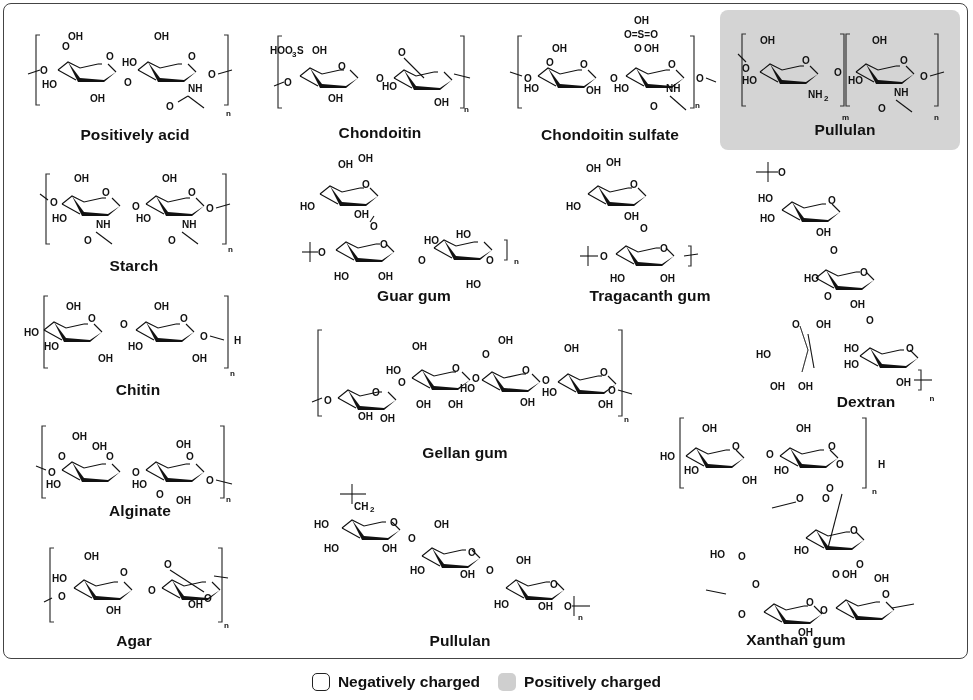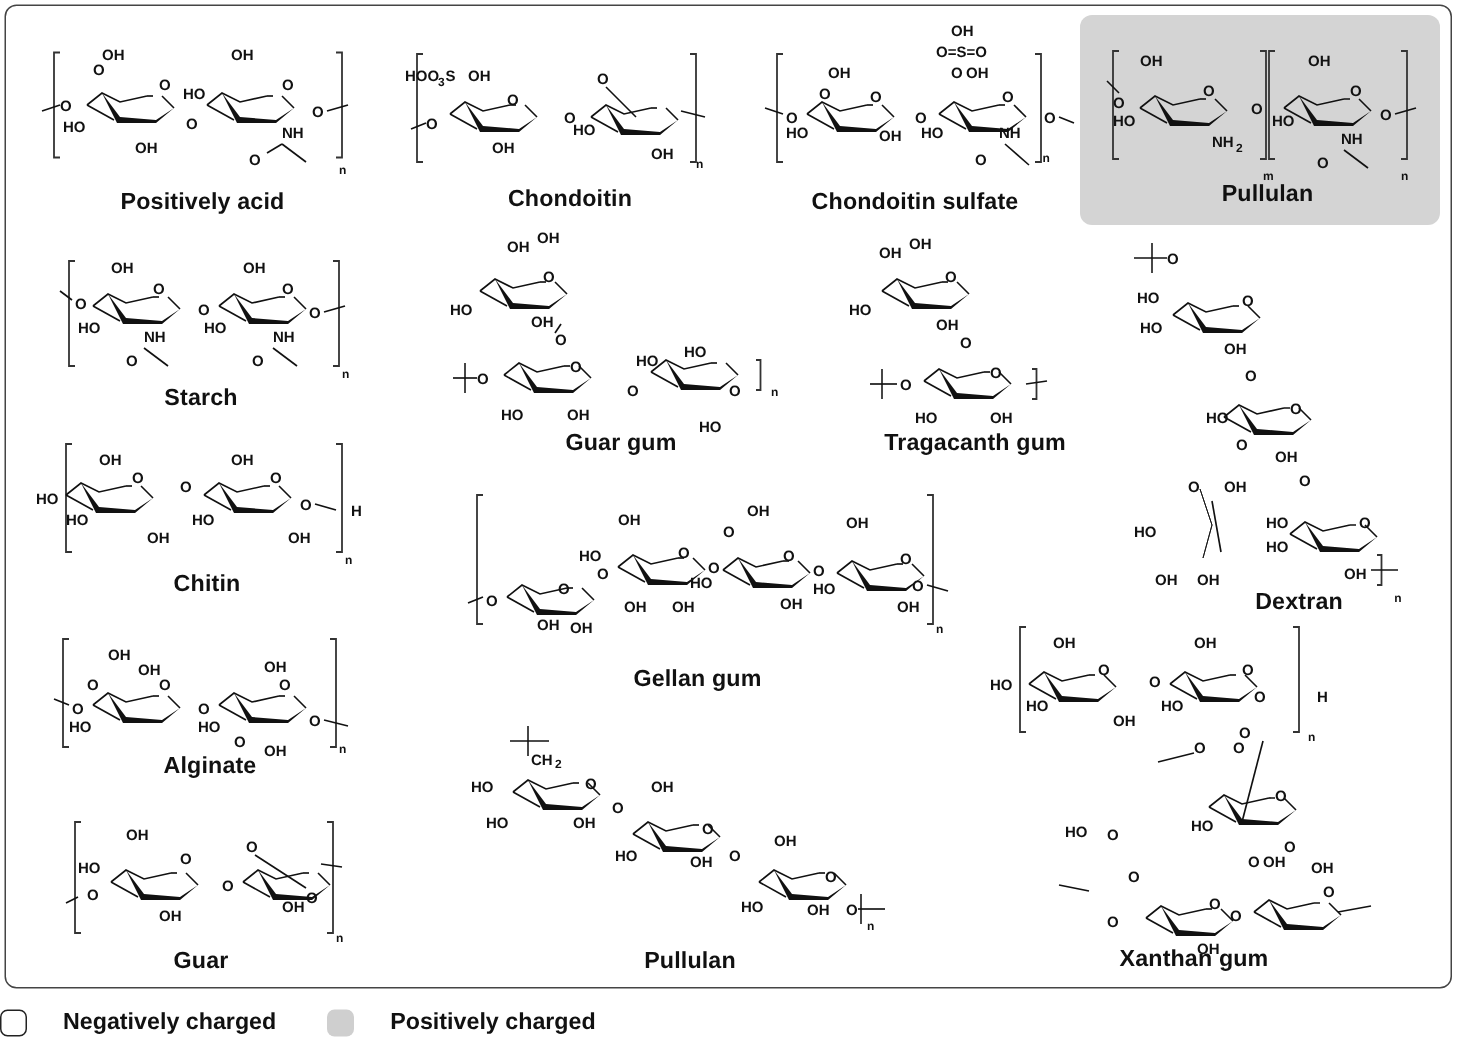--- a/index.html
+++ b/index.html
@@ -11,21 +11,21 @@
     .highlight { background: #d4d4d4; border-radius: 8px; }
     .name { position: absolute; font-weight: bold; font-size: 15.5px; white-space: nowrap;
             transform: translateX(-50%); letter-spacing: 0.1px; }
     svg.mol { position: absolute; overflow: visible; }
     svg.mol text { font-family: "Liberation Sans", sans-serif; font-weight: bold; font-size: 10px; fill: #111; }
     svg.mol .sm { font-size: 8px; }
     svg.mol line, svg.mol polyline, svg.mol path.b { stroke: #111; stroke-width: 1.1; fill: none; }
     svg.mol polygon.w { fill: #111; stroke: #111; stroke-width: 0.6; }
     svg.mol path.br { stroke: #333; stroke-width: 1.2; fill: none; }
     .legend { position: absolute; top: 673px; left: 0; width: 973px; display: flex;
-              justify-content: flex-start; align-items: center; gap: 24px;
+              justify-content: center; align-items: center; gap: 8px;
               font-weight: bold; font-size: 15.5px; }
     .swatch { width: 18px; height: 18px; border-radius: 5px; box-sizing: border-box; display: inline-block; }
     .swatch.neg { border: 1.5px solid #222; background: #fff; }
     .swatch.pos { background: #cfcfcf; margin-left: 10px; }
   </style>
 </head>
 <body>
 
 <div class="frame"></div>
 
@@ -233,21 +233,21 @@
   <text x="76" y="28">O</text>
   <text x="62" y="66">OH</text>
   <text x="104" y="46">O</text>
   <text x="120" y="20">O</text>
   <use href="#ring" x="118" y="28"></use>
   <line x1="126" y1="22" x2="160" y2="44"></line>
   <text x="144" y="60">OH</text>
   <text x="160" y="54">O</text>
   <line x1="170" y1="28" x2="184" y2="30"></line>
 </svg>
-<div class="name" style="left:134px;top:632px">Guar</div>
+<div class="name" style="left:134px;top:632px">Agar</div>
 
 <svg class="mol" style="left:300px;top:154px" width="250" height="130" viewBox="0 0 250 130">
   <text x="38" y="14">OH</text>
   <text x="58" y="8">OH</text>
   <text x="0" y="56">HO</text>
   <use href="#ring" x="20" y="28"></use>
   <text x="62" y="34">O</text>
   <text x="54" y="64">OH</text>
   <text x="70" y="76">O</text>
   <line x1="70" y1="68" x2="74" y2="62"></line>

